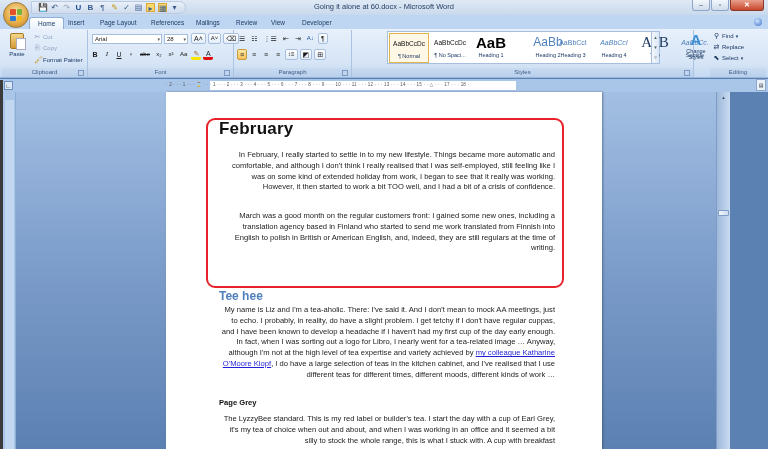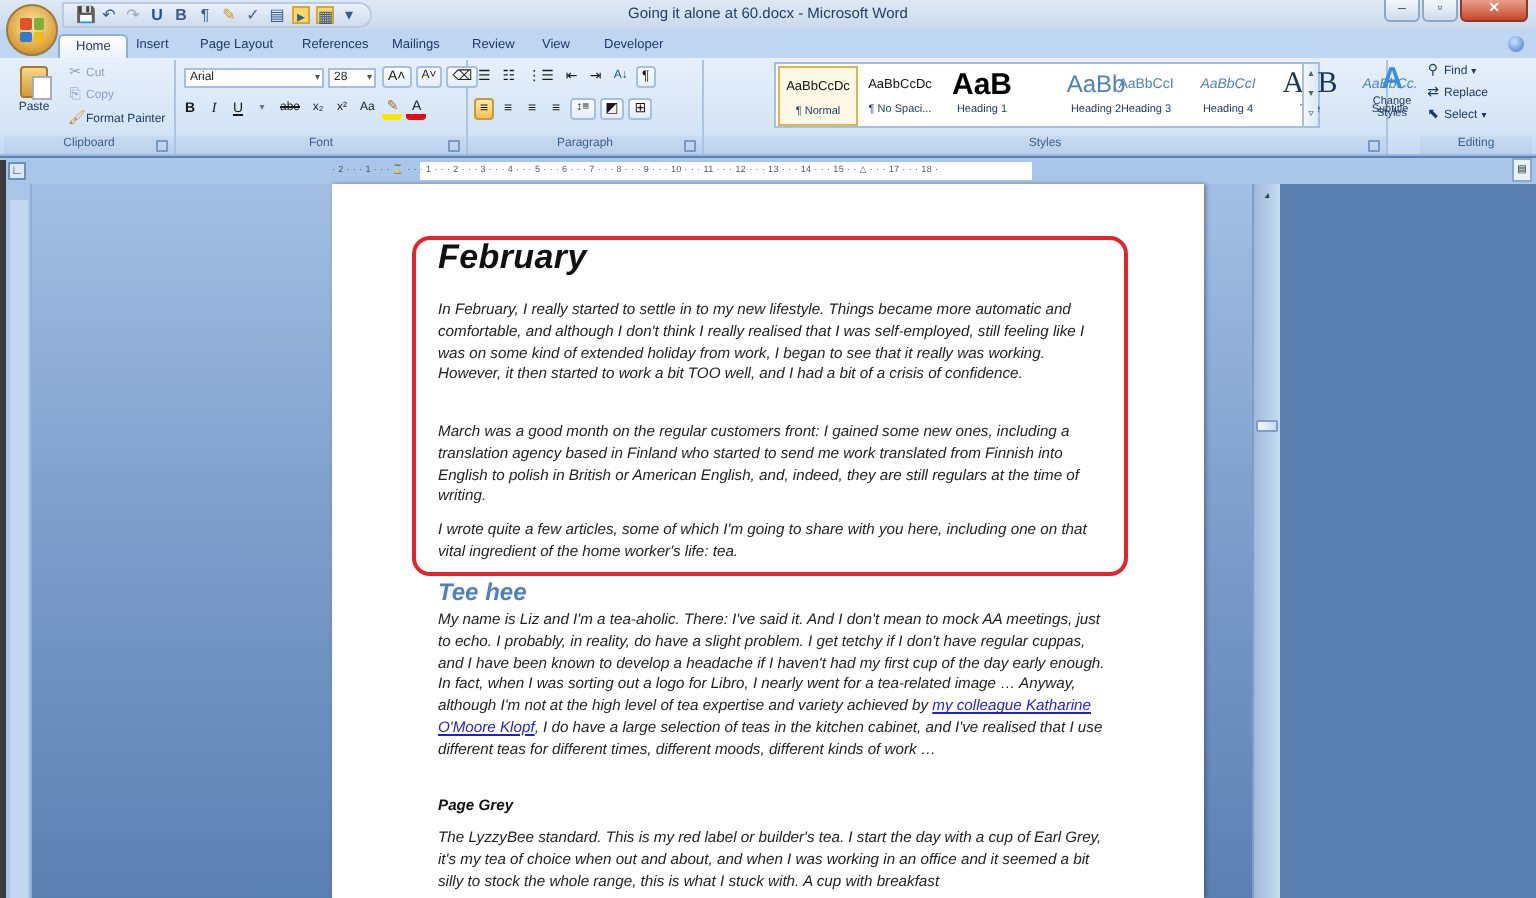--- a/index.html
+++ b/index.html
@@ -63,31 +63,31 @@
   
   .ruler-bar { position: absolute; left: 0; top: 79px; width: 768px; height: 13px; background: #a9c5e8; }
   .ruler-tab-sel { position: absolute; left: 4px; top: 2px; width: 9px; height: 9px; border: 1px solid #6d8fbd; background: #dbe8f7; font-size: 6px; line-height: 8px; text-align: center; color: #333; }
   .ruler { position: absolute; left: 166px; top: 2px; width: 436px; height: 9px; background: #fff; }
   .ruler .margin-l { position: absolute; left: 0; top: 0; width: 44px; height: 9px; background: #a9c5e8; }
   .ruler .margin-r { position: absolute; right: 0; top: 0; width: 86px; height: 9px; background: #a9c5e8; }
   .ruler .ticks { position: absolute; left: 0; top: 1px; width: 100%; font-size: 4.5px; color: #555; white-space: nowrap; letter-spacing: 0.2px; }
   .view-ruler-btn { position: absolute; right: 2px; top: 0; width: 10px; height: 12px; border: 1px solid #8ea6c8; background: #e9f1fa; font-size: 5px; text-align: center; line-height: 10px; }
 
   
-  .doc-area { position: absolute; left: 0; top: 92px; width: 640px; height: 357px;
-    background: linear-gradient(#a3bfe3 0%, #7f9fcc 45%, #5b80b2 100%); font-style: italic; }
+  .doc-area { position: absolute; left: 0; top: 92px; width: 730px; height: 357px;
+    background: linear-gradient(#a3bfe3 0%, #7f9fcc 45%, #5b80b2 100%); }
   .v-ruler { position: absolute; left: 3px; top: 0; width: 13px; height: 357px; background: #a9c5e8; border-right: 1px solid #8daed8; }
   .v-ruler-inner { position: absolute; left: 2px; top: 8px; width: 9px; height: 349px; background: #c2d7f0; }
   .page { position: absolute; left: 166px; top: 0; width: 436px; height: 357px; background: #fff; box-shadow: 1px 0 2px rgba(40,60,90,0.5); }
   .scrollbar { position: absolute; right: 0; top: 0; width: 14px; height: 357px; background: linear-gradient(90deg, #9fb9db, #c8dbf1); border-left: 1px solid #7e9cc5; }
   .scroll-up { position: absolute; left: 1px; top: 2px; width: 11px; height: 8px; font-size: 5px; text-align: center; color: #345; }
   .scroll-thumb { position: absolute; left: 1px; top: 118px; width: 11px; height: 6px; background: linear-gradient(90deg, #f1f6fc, #cddcf0); border: 1px solid #7e9cc5; border-radius: 1px; }
   .win-edge-l { position: absolute; left: 0; top: 80px; width: 3px; height: 369px; background: #3b3b3b; }
   .h1 { position: absolute; left: 53px; top: 27px; font-size: 17px; font-weight: bold; color: #111; letter-spacing: 0.2px; }
-  .para { position: absolute; left: 53px; width: 336px; font-size: 7.6px; line-height: 10.8px; color: #222; }
+  .para { position: absolute; left: 53px; width: 336px; font-size: 7.6px; line-height: 10.8px; color: #222; text-align: right; }
   .h2 { position: absolute; left: 53px; top: 197px; font-size: 12px; font-weight: bold; color: #4f81bd; }
   .h3 { position: absolute; left: 53px; top: 306px; font-size: 7.6px; font-weight: bold; color: #111; }
   .link { color: #1f1fd6; text-decoration: underline; }
   .highlight-box { position: absolute; left: 40px; top: 26px; width: 358px; height: 170px; border: 2px solid #e8222a; border-radius: 9px; }
 </style>
 </head>
 <body>
 
 <div class="titlebar">
   <div class="window-title">Going it alone at 60.docx - Microsoft Word</div>
@@ -288,21 +288,20 @@
 <div class="doc-area">
   <div class="v-ruler">
       <div class="v-ruler-inner"></div>
     </div>
 
   <div class="page">
     <div class="highlight-box"></div>
     <div class="h1">February</div>
     <div class="para" style="top:58px">In February, I really started to settle in to my new lifestyle. Things became more automatic and comfortable, and although I don't think I really realised that I was self-employed, still feeling like I was on some kind of extended holiday from work, I began to see that it really was working. However, it then started to work a bit TOO well, and I had a bit of a crisis of confidence.</div>
     <div class="para" style="top:119px">March was a good month on the regular customers front: I gained some new ones, including a translation agency based in Finland who started to send me work translated from Finnish into English to polish in British or American English, and, indeed, they are still regulars at the time of writing.</div>
-    <div class="para" style="top:168px">I wrote quite a few articles, some of which I'm going to share with you here, including one on that vital ingredient of the home worker's life: tea.</div>
     <div class="h2">Tee hee</div>
     <div class="para" style="top:213px"><span>My name is Liz and I'm a tea-aholic. There: I've said it. And I don't mean to mock AA meetings, just to echo. I probably, in reality, do have a slight problem. I get tetchy if I don't have regular cuppas, and I have been known to develop a headache if I haven't had my first cup of the day early enough. In fact, when I was sorting out a logo for Libro, I nearly went for a tea-related image … Anyway, although I'm not at the high level of tea expertise and variety achieved by </span><span class="link">my colleague Katharine O'Moore Klopf</span><span>, I do have a large selection of teas in the kitchen cabinet, and I've realised that I use different teas for different times, different moods, different kinds of work …</span></div>
     <div class="h3">Page Grey</div>
     <div class="para" style="top:322px">The LyzzyBee standard. This is my red label or builder's tea. I start the day with a cup of Earl Grey, it's my tea of choice when out and about, and when I was working in an office and it seemed a bit silly to stock the whole range, this is what I stuck with. A cup with breakfast</div>
   </div>
 
   <div class="scrollbar">
     <div class="scroll-up">▴</div>
     <div class="scroll-thumb"></div>
   </div>

